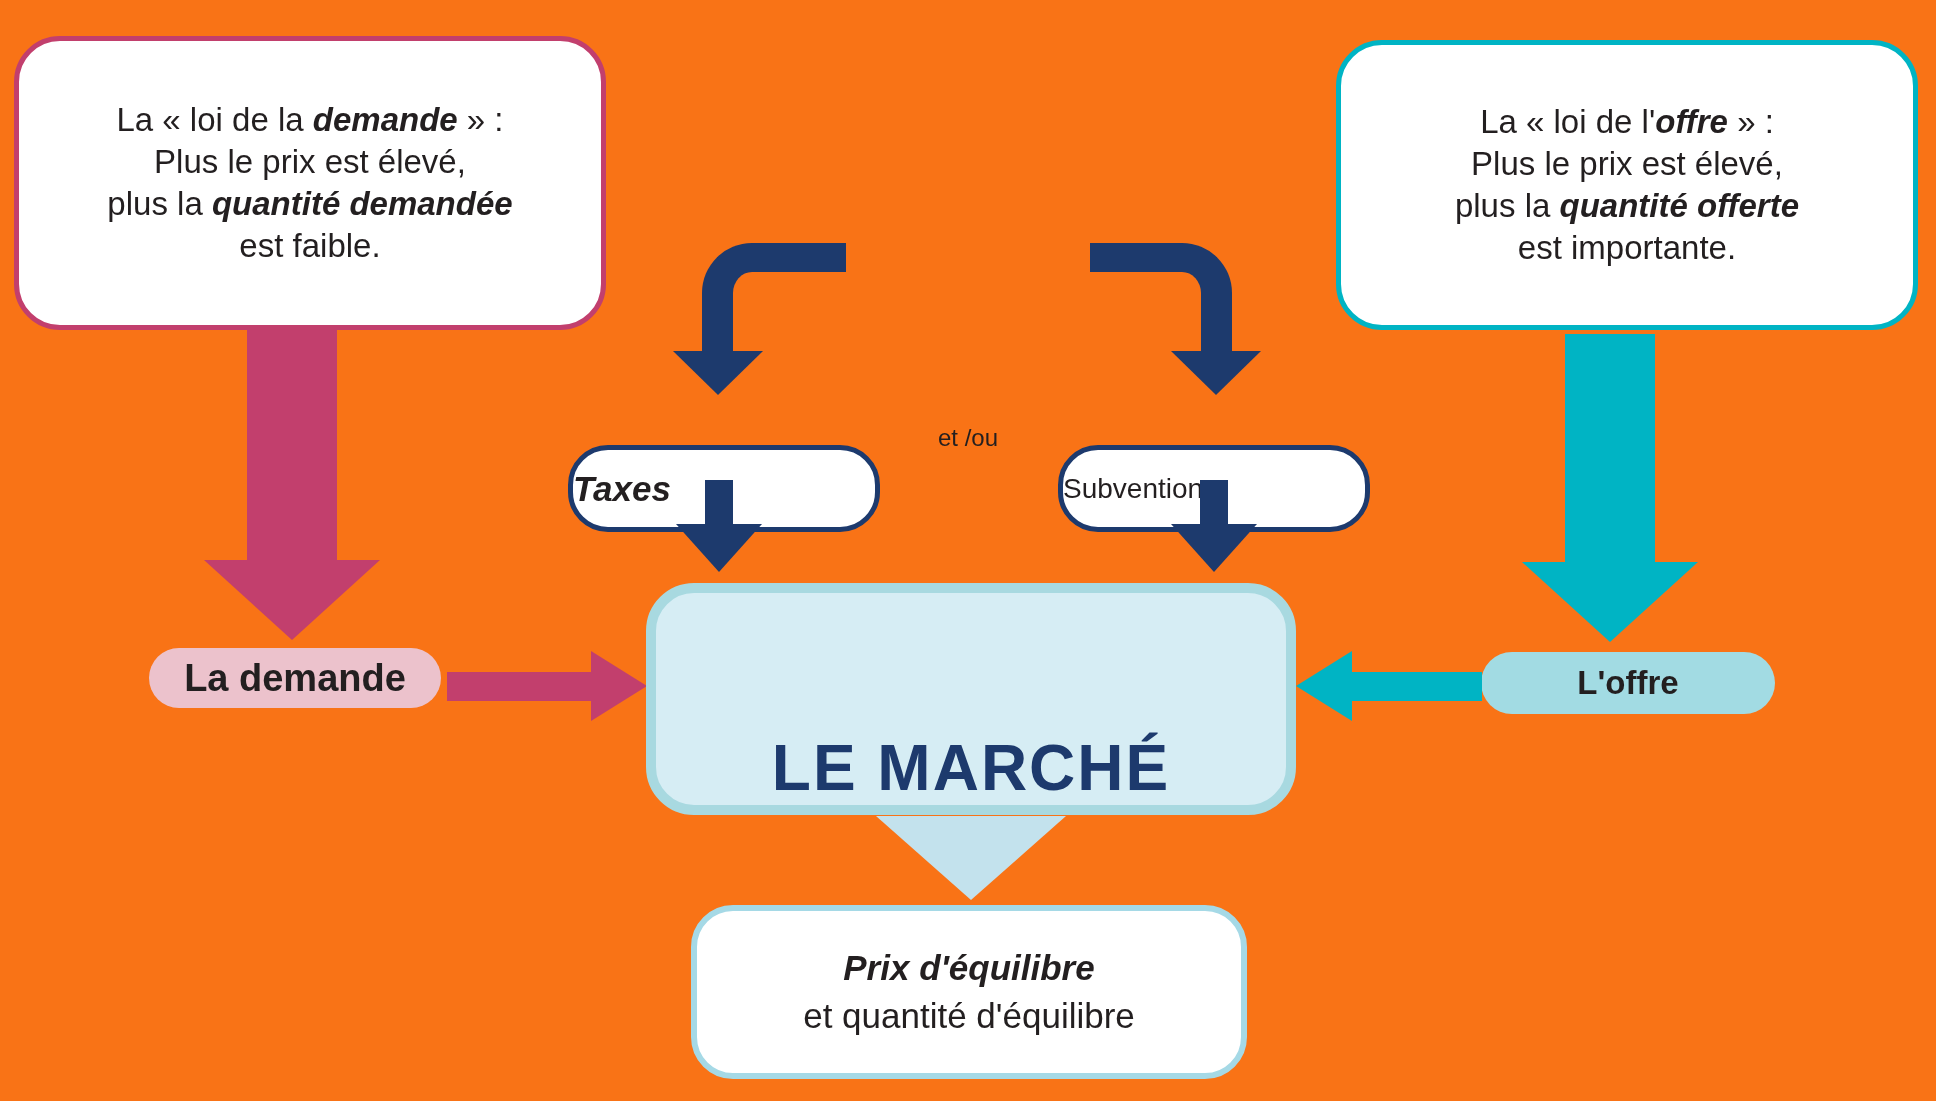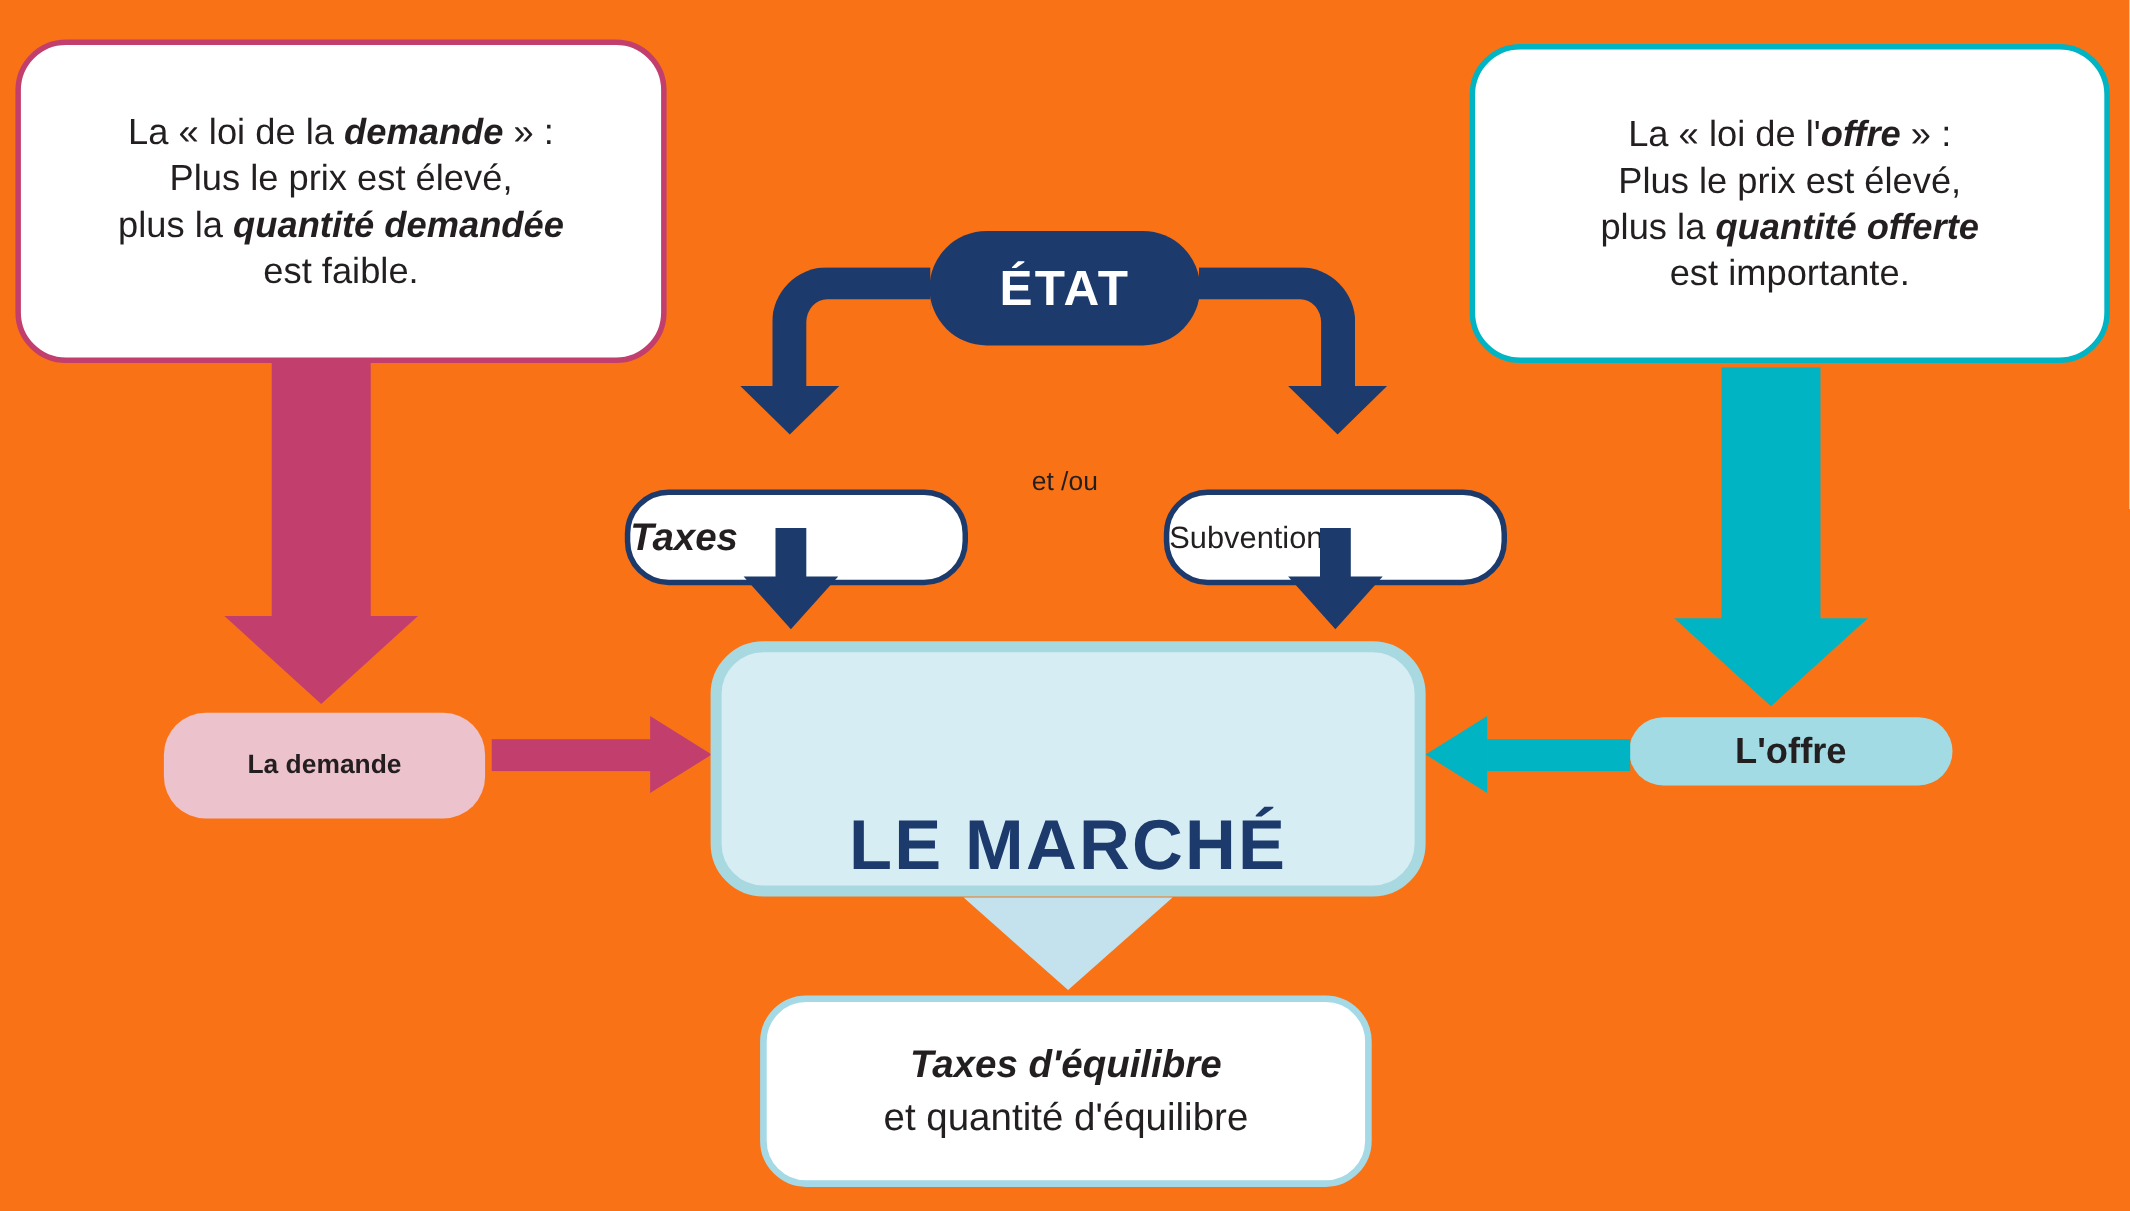--- a/index.html
+++ b/index.html
@@ -87,22 +87,22 @@
   #supply-h-head{
     left:1296px;top:651px;width:0;height:0;
     border-top:35px solid transparent;border-bottom:35px solid transparent;
     border-right:56px solid var(--teal,#00b4c4);
   }
   
   .side-pill{
     position:absolute;display:flex;align-items:center;justify-content:center;
     font-weight:600;color:var(--text_dark,#231f20);
   }
-  #demand-pill{left:149px;top:648px;width:292px;height:96px;border-radius:38px;
-    background:var(--pink_light,#ecc2cc);font-size:24px;}
+  #demand-pill{left:149px;top:648px;width:292px;height:60px;border-radius:38px;
+    background:var(--pink_light,#ecc2cc);font-size:38px;}
   #supply-pill{left:1481px;top:652px;width:294px;height:62px;border-radius:31px;
     background:var(--teal_light,#a2dbe3);font-size:33px;}
   
   #market-box{
     left:646px;top:583px;width:650px;height:232px;box-sizing:border-box;
     background:var(--market_fill,#d6edf4);border:10px solid var(--market_border,#a8d9e0);
     border-radius:48px;display:flex;align-items:flex-end;justify-content:center;
     color:var(--navy,#1d3a6d);font-weight:bold;font-size:64px;letter-spacing:2px;
   }
   #market-triangle{
@@ -135,23 +135,20 @@
 
   <div id="supply-law" class="law-box">
     <div>
       <span>La « loi de l'</span><span class="em">offre</span><span> » :</span><br>
       <span>Plus le prix est élevé,</span><br>
       <span>plus la </span><span class="em">quantité offerte</span><br>
       <span>est importante.</span>
     </div>
   </div>
 
-  <div class="abs state-pill">
-    <span>ÉTAT</span>
-  </div>
 
   <div id="elbow-left" class="abs"></div>
   <div id="elbow-left-head" class="abs navy-head"></div>
   <div id="elbow-right" class="abs"></div>
   <div id="elbow-right-head" class="abs navy-head"></div>
 
   <div id="taxes-pill" class="outline-pill">
     <span>Taxes</span>
   </div>
   <div id="et-ou" class="abs">
@@ -184,18 +181,18 @@
   <div id="supply-h-stem" class="abs"></div>
   <div id="supply-h-head" class="abs"></div>
 
   <div id="market-box" class="abs">
     <span>LE MARCHÉ</span>
   </div>
   <div id="market-triangle" class="abs"></div>
 
   <div id="equilibrium-box" class="abs">
     <div>
-      <span class="em">Taxes d'équilibre</span><br>
+      <span class="em">Prix d'équilibre</span><br>
       <span>et quantité d'équilibre</span>
     </div>
   </div>
 
 </div>
 
 </body></html>

